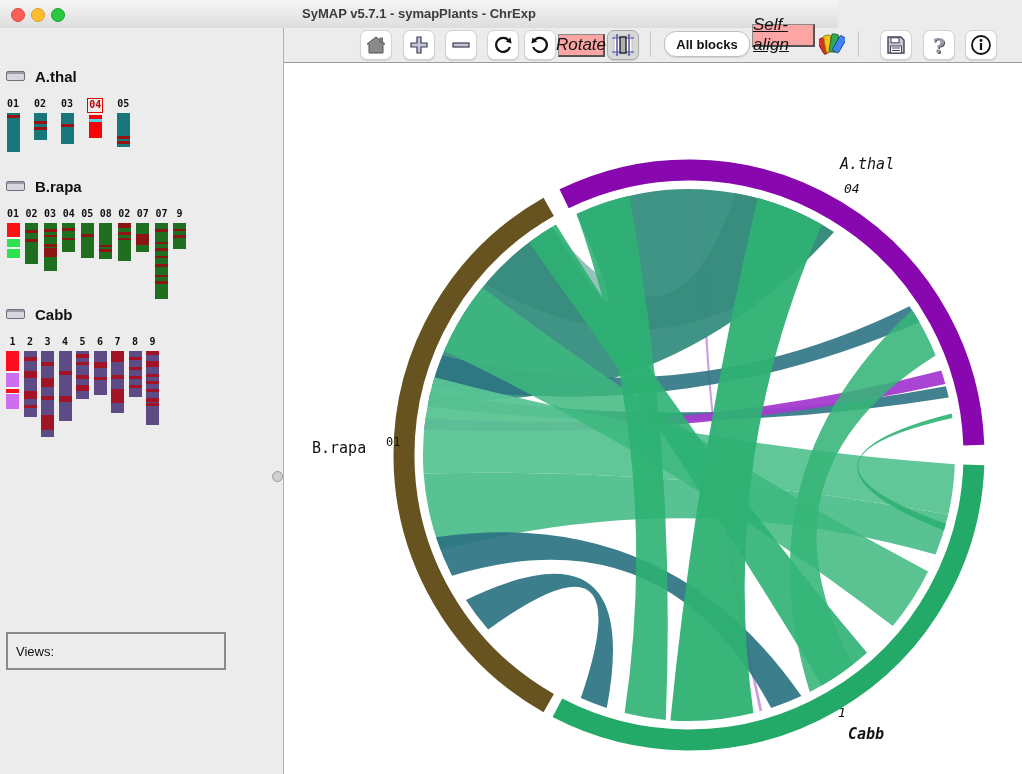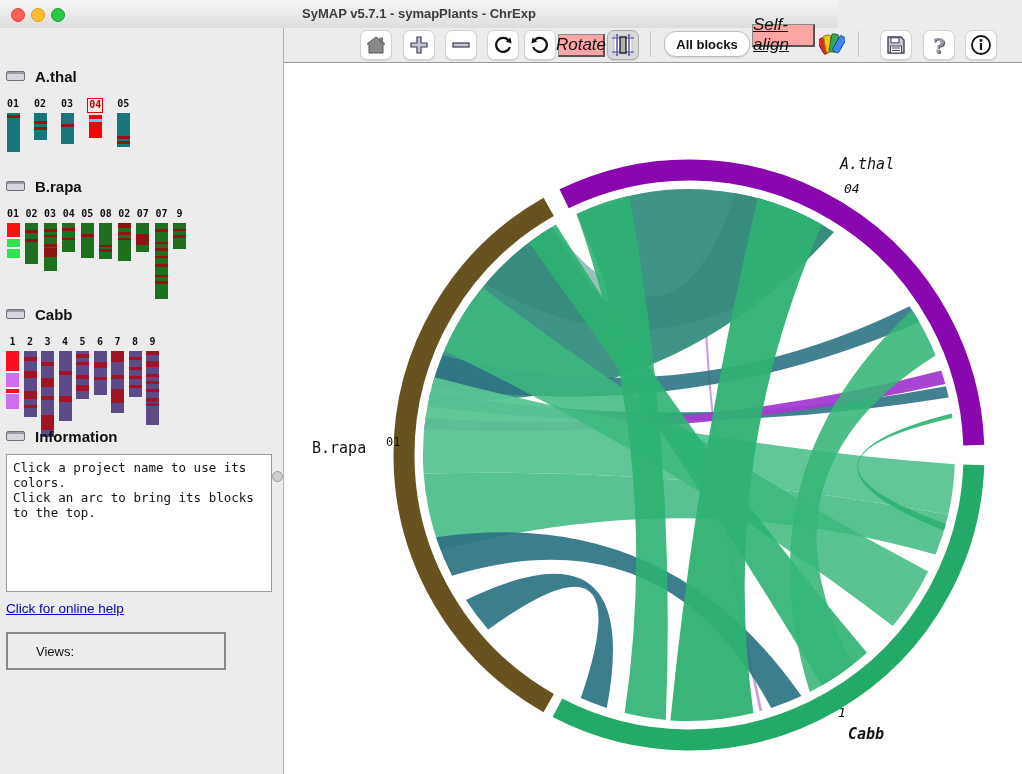--- a/index.html
+++ b/index.html
@@ -48,21 +48,21 @@
   
   .info-box{margin-top:8px;width:252px;height:126px;background:#fff;border:1px solid #9a9a9a;
     padding:5px 6px;font-family:"DejaVu Sans Mono",monospace;font-size:12.5px;
     line-height:15px;color:#111;white-space:pre-line;}
   .help-link{display:inline-block;margin-top:9px;font-size:13.5px;color:#0000cc;
     text-decoration:underline;font-weight:500;}
   
   .views-box{position:absolute;left:6px;top:604px;width:200px;height:34px;
     border:2px solid #8a8a8a;background:#ececec;display:flex;align-items:center;
     padding:0 8px;gap:7px;}
-  .views-label{font-size:13px;color:#111;margin-left:20px;}
+  .views-label{font-size:13px;color:#111;}
   .vbtn{height:22px;padding:0 7px;display:flex;align-items:center;font-size:13px;color:#111;
     background:#efefef;border:1px solid #8a8a8a;border-right:2px solid #555;
     border-bottom:2px solid #555;}
   .vbtn.active{background:#ffffff;border:1px solid #777;box-shadow:0 0 0 2px #fdfdfd inset,0 0 0 3px #9a9a9a inset;}
   
   .canvas-label{position:absolute;font-family:"DejaVu Sans Mono",monospace;color:#111;}
   .scroll-thumb{position:absolute;left:272px;top:443px;width:9px;height:9px;border-radius:50%;
     background:#cfcfcf;border:1px solid #9a9a9a;}
 </style>
 </head>
@@ -383,29 +383,20 @@
               <div class="chrom-stripe" style="top: 30px; height: 3px; background: rgb(160, 20, 37);"></div>
               <div class="chrom-stripe" style="top: 38px; height: 3px; background: rgb(160, 20, 37);"></div>
               <div class="chrom-stripe" style="top: 47px; height: 4px; background: rgb(160, 20, 37);"></div>
               <div class="chrom-stripe" style="top: 52px; height: 3px; background: rgb(160, 20, 37);"></div>
             </div>
           </div>
         </div>
       </div>
     </div>
 
-  <div class="section" style="top:398px">
-    <div class="sec-head">
-      <span class="minus-widget"></span>
-      <span class="sec-title">Information</span>
-    </div>
-    <div class="info-box">Click a project name to use its colors.
-Click an arc to bring its blocks to the top.</div>
-    <a class="help-link" href="#">Click for online help</a>
-  </div>
 
   <div class="views-box">
     <span class="views-label">Views:</span>
   </div>
 
   <div class="scroll-thumb"></div>
 </div>
 <div class="v-divider"></div>
 
 <div class="canvas">

